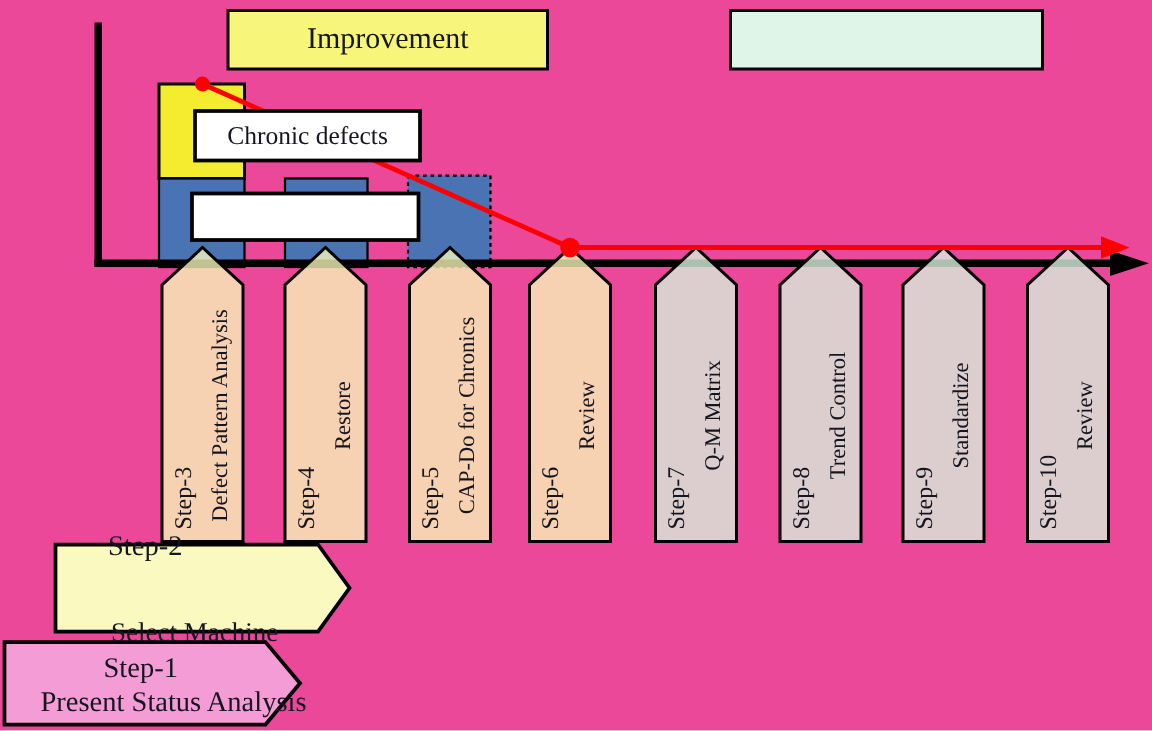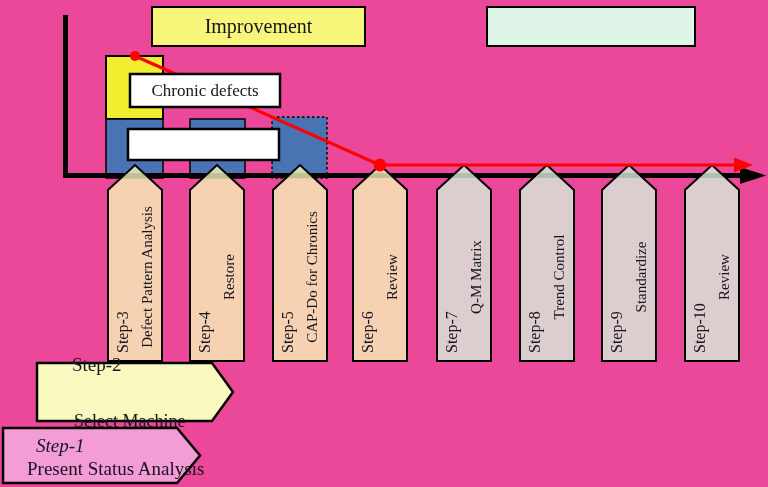--- a/index.html
+++ b/index.html
@@ -100,17 +100,17 @@
   <div class="vtext" style="left:685px;top:361px;">
     <div class="l1">Step-10</div>
     <div class="l2">Review</div>
   </div>
 
   <div class="htext" style="left:37px;top:365px;width:190px;height:54px;">
     <div class="hl1" style="padding-left:16px;margin-left:19px;">Step-2</div>
     <div class="hl2" style="padding-left:37px;font-size:18px;margin-top:34px;">Select Machine</div>
   </div>
   <div class="htext" style="left:3px;top:430px;width:195px;height:51px;">
-    <div class="hl1" style="padding-left:33px;font-style:italic;">Step-1</div>
+    <div class="hl1" style="padding-left:66px;">Step-1</div>
     <div class="hl2" style="padding-left:24px;font-size:19px;">Present Status Analysis</div>
   </div>
 
 </div>
 
 </body></html>

